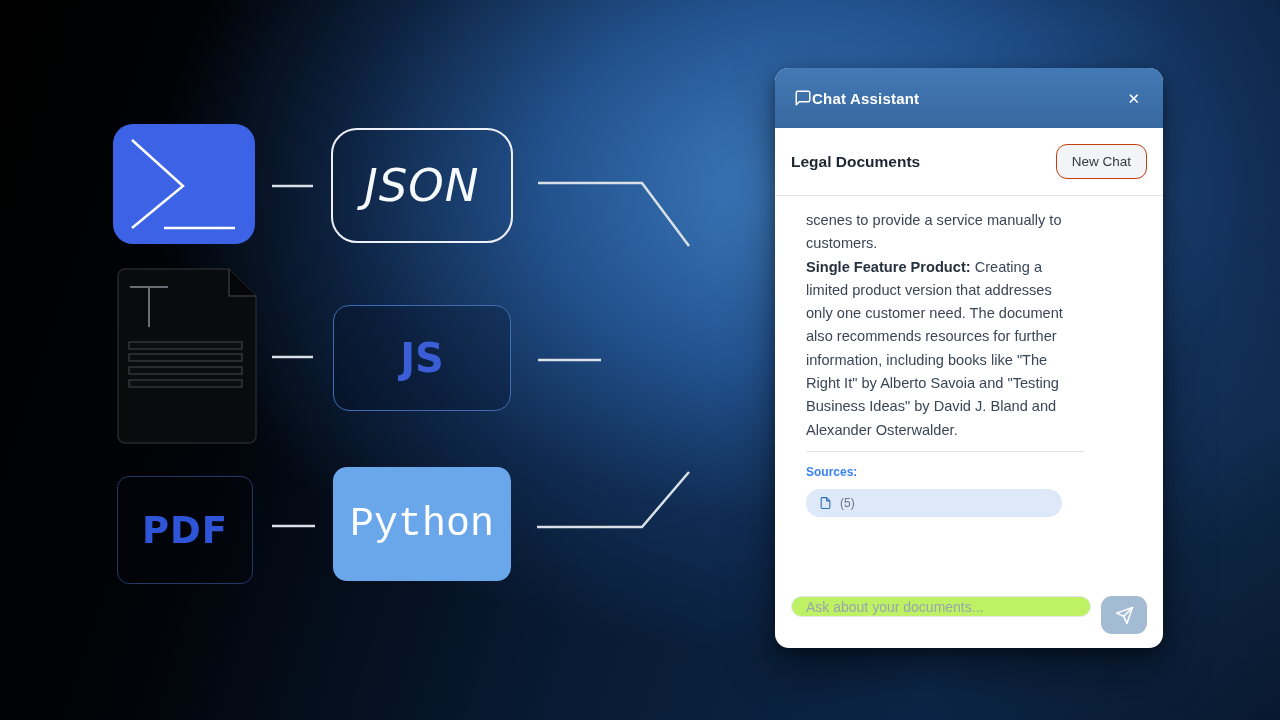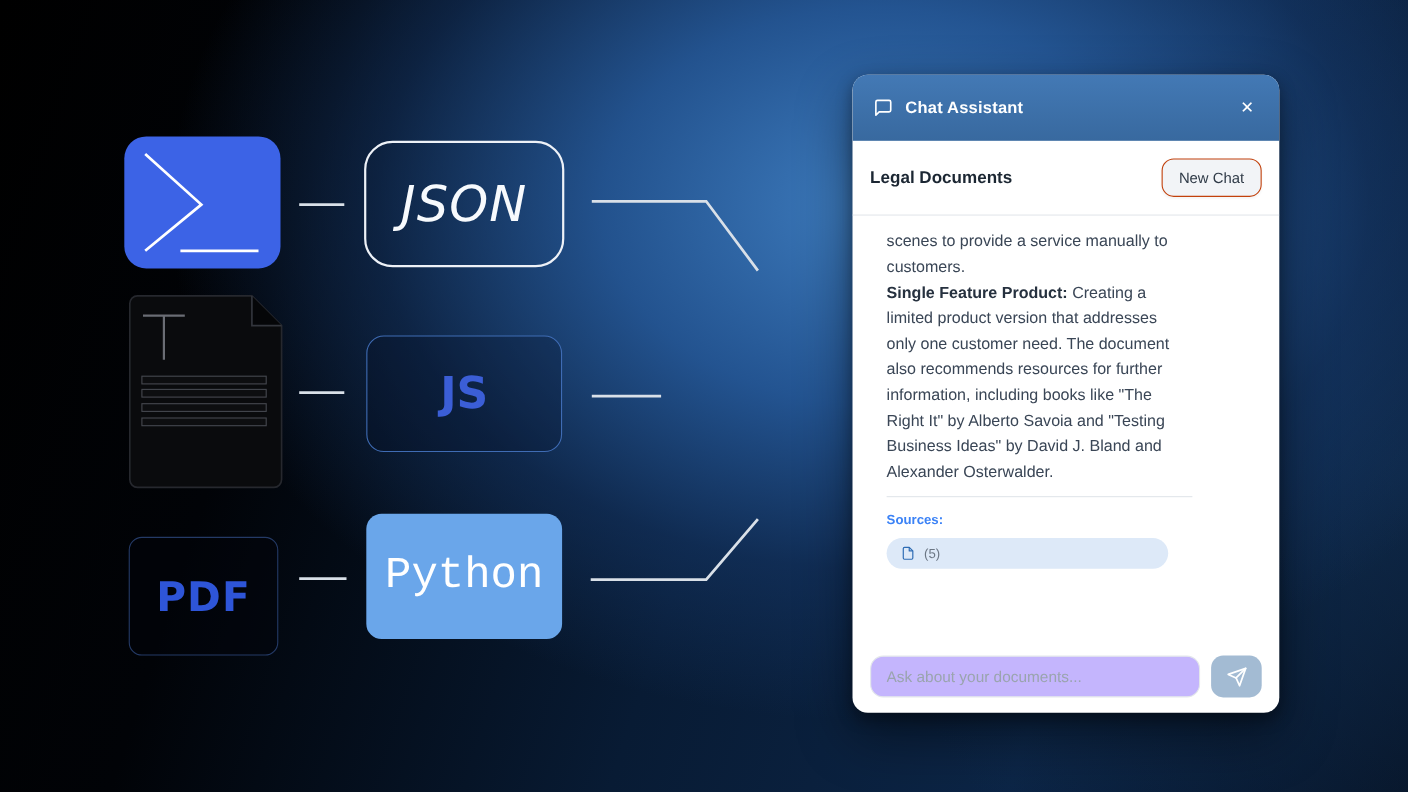--- a/index.html
+++ b/index.html
@@ -16,35 +16,35 @@
   .lines-svg { position:absolute; left:0; top:0; width:1280px; height:720px; pointer-events:none; }
   .node { position:absolute; display:flex; align-items:center; justify-content:center;
           box-sizing:border-box; font-family:"DejaVu Sans", sans-serif; }
   .node-terminal { left:113px; top:124px; width:142px; height:120px;
                    background:var(--terminal_blue,#3c63e6); border-radius:20px; }
   .node-json { left:331px; top:128px; width:182px; height:115px; border:2px solid #edf1f7;
                border-radius:26px; color:#f7fafd; font-size:45px; font-weight:500; letter-spacing:1px;font-style:italic; }
   .node-js { left:333px; top:305px; width:178px; height:106px; border:1.5px solid #3f6cb4;
              border-radius:16px; color:var(--js_blue,#3b5ed6); font-size:40px; font-weight:700;
              background:rgba(5,12,30,0.25); }
-  .node-pdf { left:117px; top:488px; width:136px; height:108px; border:1.5px solid #243a66;
+  .node-pdf { left:117px; top:476px; width:136px; height:108px; border:1.5px solid #243a66;
               border-radius:12px; color:var(--pdf_blue,#2e55d8); font-size:37px; font-weight:700;
               background:rgba(2,4,12,0.45); letter-spacing:1px; }
   .node-python { left:333px; top:467px; width:178px; height:114px;
                  background:var(--python_blue,#6aa6ea); border-radius:14px;
                  color:#ffffff; font-size:40px; font-weight:500;font-family:Liberation Mono, monospace; }
   .doc-icon-svg { position:absolute; left:116px; top:268px; }
 
   
   .panel { position:absolute; left:775px; top:68px; width:388px; height:580px;
            background:#ffffff; border-radius:14px; overflow:hidden;
            box-shadow:0 20px 50px rgba(0,0,0,0.45), 0 5px 14px rgba(0,0,0,0.35); }
   .panel-header { position:absolute; left:0; top:0; right:0; height:60px;
                   background:linear-gradient(180deg, var(--header_blue_top,#4379b5), var(--header_blue_bottom,#38699f));
-                  display:flex; align-items:center; gap:11px; padding:0 19px; box-sizing:border-box; }
+                  display:flex; align-items:center; padding:0 19px; box-sizing:border-box; }
   .panel-header .title { color:#ffffff; font-size:15px; font-weight:700; letter-spacing:.2px; }
   .close-btn { margin-left:auto; background:none; border:none; color:#ffffff; font-size:15px;
                line-height:1; cursor:pointer; padding:4px; font-family:inherit; }
 
   .toolbar { position:absolute; left:0; top:60px; right:0; height:68px; box-sizing:border-box;
              display:flex; align-items:center; justify-content:space-between;
              padding:0 16px; border-bottom:1px solid #e3e7ec; }
   .toolbar .panel-title { font-size:15.5px; font-weight:700; color:#1c2733;text-align:center; }
   .new-chat-btn { background:#f2f4f7; border:1px solid #c2410c; border-radius:11px;
                   padding:9px 15px; font-size:13.5px; font-weight:500; color:#2f3a47;
@@ -55,22 +55,22 @@
   .msg-text p { margin:0; }
   .msg-text strong { color:#26313f; }
   .src-divider { height:1px; background:#e2e6ea; margin-top:9px; }
   .sources-label { margin-top:13px; font-size:12px; font-weight:700; color:#3b82f6; }
   .source-chip { margin-top:10px; width:256px; box-sizing:border-box; display:flex; align-items:center;
                  gap:8px; padding:7px 13px; background:var(--chip_bg,#dde9f8); border-radius:19px; cursor:pointer; }
   .chip-name { flex:1; font-size:11.8px; font-weight:600; color:var(--chip_text,#1d5fae); line-height:15.5px; }
   .chip-count { font-size:12px; color:#6b7684; }
 
   .composer { position:absolute; left:16px; right:16px; bottom:14px; display:flex; gap:10px; }
-  .composer input { flex:1; height:38px; box-sizing:border-box; border:1px solid #e3e7eb;
-                    background:#c4b5fd; border-radius:12px; padding:0 14px; font-size:14px;
+  .composer input { flex:1; height:21px; box-sizing:border-box; border:1px solid #e3e7eb;
+                    background:#bef264; border-radius:12px; padding:0 14px; font-size:14px;
                     color:#333f4d; font-family:inherit; outline:none; }
   .composer input::placeholder { color:#9aa4ae; }
   .send-btn { width:46px; height:38px; border:none; border-radius:11px;
               background:var(--accent_send,#a3bbd3); display:flex; align-items:center;
               justify-content:center; cursor:pointer; }
 </style>
 </head>
 <body>
 
 <div class="stage">

